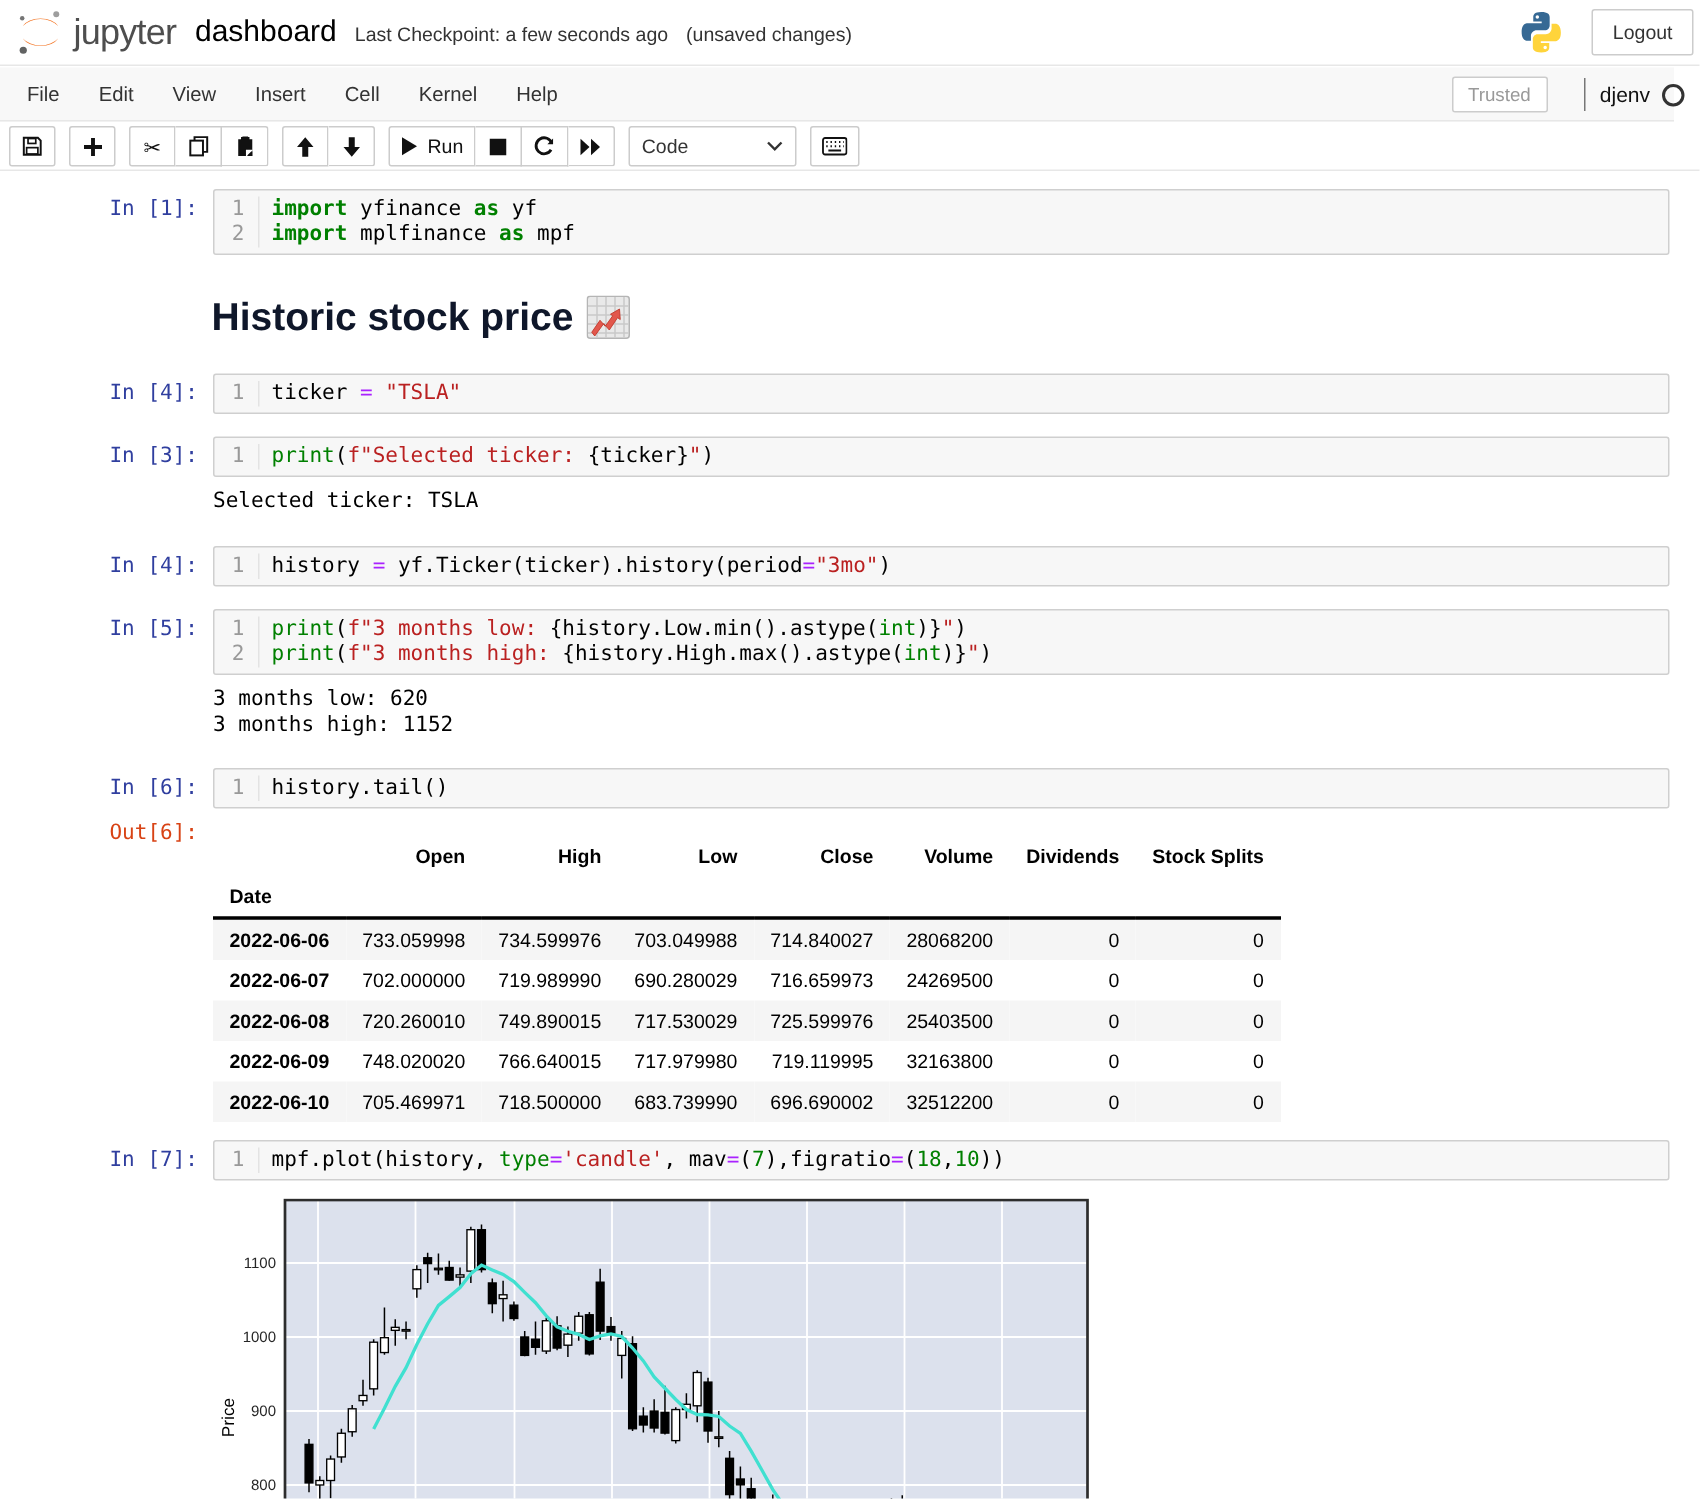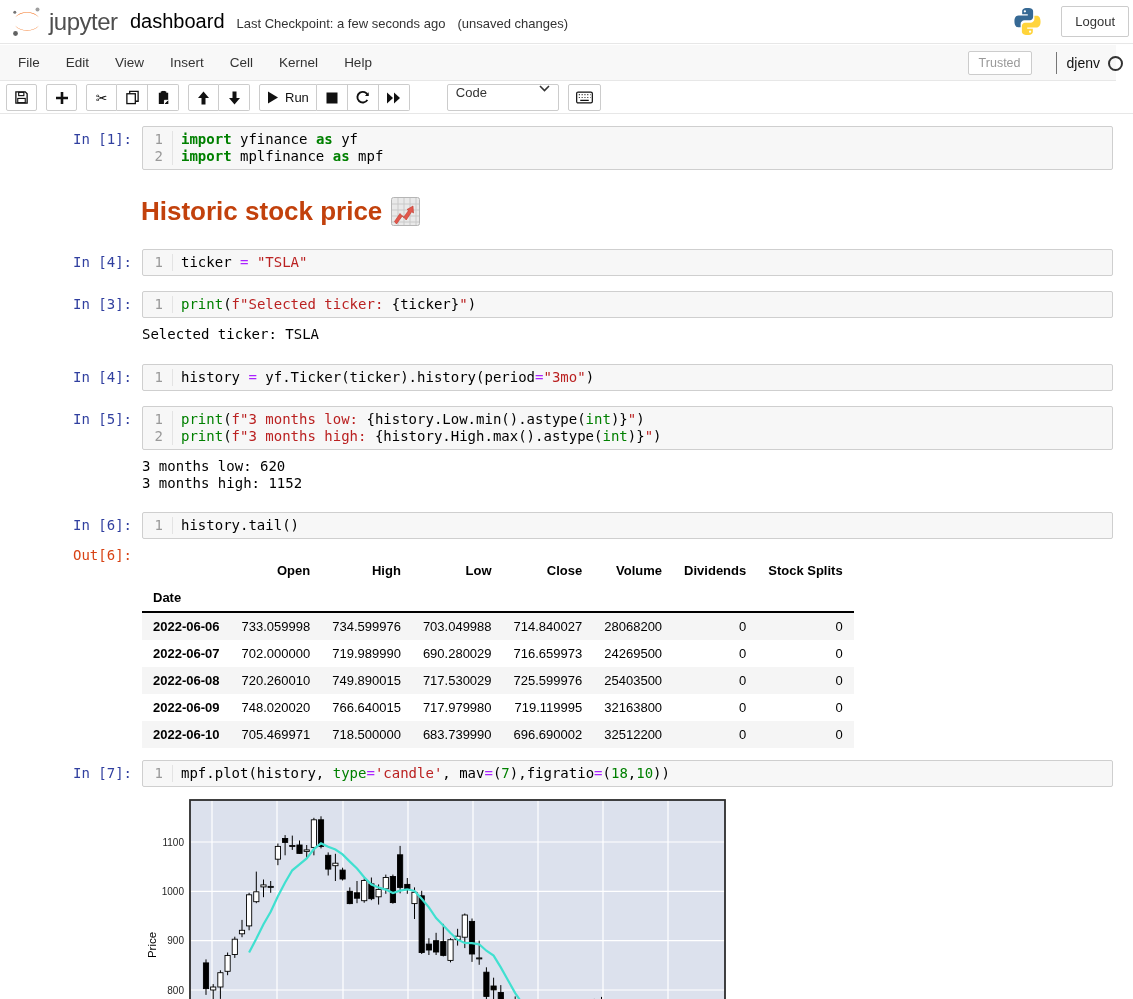--- a/index.html
+++ b/index.html
@@ -35,22 +35,22 @@
              border-bottom:1px solid #e7e7e7; display:flex; align-items:center; padding-left:6px; }
   .btn-group { display:flex; margin-right:9px; }
   .tb-btn { height:27px; min-width:31px; background:#fff; border:1px solid #ccc; display:flex;
             align-items:center; justify-content:center; padding:0 7px; cursor:pointer; color:#111; font-size:13px; }
   .btn-group .tb-btn { border-radius:0; border-left-width:0; }
   .btn-group .tb-btn:first-child { border-left-width:1px; border-top-left-radius:2px; border-bottom-left-radius:2px; }
   .btn-group .tb-btn:last-child { border-top-right-radius:2px; border-bottom-right-radius:2px; }
   .tb-glyph { font-size:14px; line-height:1; }
   #run-label { margin-left:6px; font-size:13px; }
   #cell-type-select { height:27px; width:112px; border:1px solid #ccc; border-radius:2px; background:#fff;
-                      display:flex; justify-content:space-between; padding:0 8px;
-                      font-size:13px; color:#333; margin-right:9px; cursor:pointer;margin-left:28px; }
+                      display:flex; align-items:center; justify-content:space-between; padding:0 8px;
+                      font-size:13px; color:#333; margin-right:9px; cursor:pointer; }
 
   
   #notebook { position:absolute; top:0; left:0; width:1133px; height:713px; pointer-events:none; }
   #notebook > * { pointer-events:auto; }
   .cell { position:absolute; left:0; width:1133px; display:flex; align-items:flex-start; }
   .prompt { width:132px; flex:none; text-align:right; font-family:"DejaVu Sans Mono", monospace;
             font-size:14px; line-height:17px; padding-top:5px; }
   .in-prompt { color:#303F9F; }
   .out-prompt { color:#D84315; }
   .input-box { flex:1; margin-left:10px; margin-right:20px; border:1px solid #cfcfcf; border-radius:2px;
@@ -60,21 +60,21 @@
             border-right:1px solid #e3e3e3; }
   .code-area { flex:1; padding-left:8px; font-family:"DejaVu Sans Mono", monospace; font-size:14px;
                line-height:17px; color:#000; white-space:pre; }
   .tok-k { color:#008000; font-weight:bold; }
   .tok-b { color:#008000; }
   .tok-s { color:#BA2121; }
   .tok-o { color:#AA22FF; }
   .tok-n { color:#008000; }
   .output-text { position:absolute; left:142px; font-family:"DejaVu Sans Mono", monospace; font-size:14px;
                  line-height:17px; color:#000; white-space:pre; }
-  .md-heading { position:absolute; left:141px; font-size:26px; font-weight:bold; color:#c2410c;
+  .md-heading { position:absolute; left:141px; font-size:26px; font-weight:bold; color:#0f172a;
                 display:flex; align-items:center; }
   .md-heading svg { margin-left:9px; }
 
   
   #df-table { position:absolute; left:142px; border-collapse:collapse; font-size:13px; color:#000; }
   #df-table th, #df-table td { padding:6px 11px; white-space:nowrap; }
   #df-table thead tr.col-row th { font-weight:bold; text-align:right; vertical-align:bottom; }
   #df-table thead tr.idx-row th { font-weight:bold; text-align:left; }
   #df-table thead { border-bottom:2px solid #000; }
   #df-table tbody th { font-weight:bold; text-align:left; }

